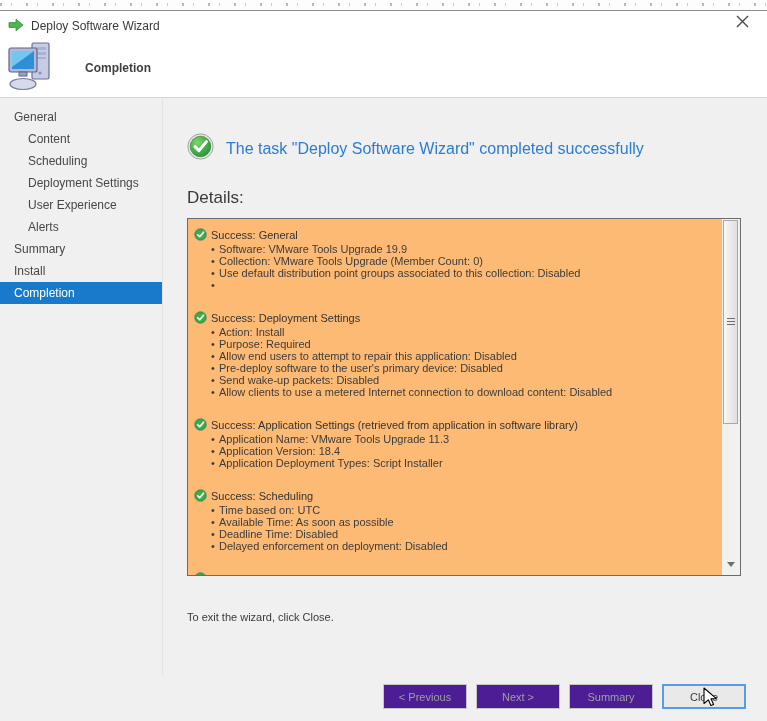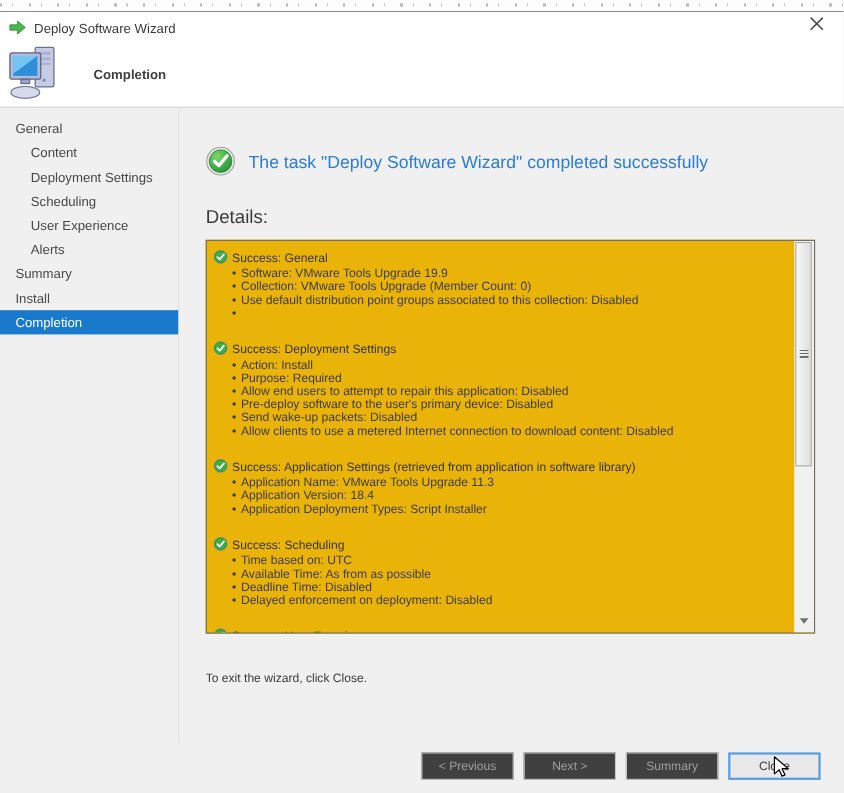--- a/index.html
+++ b/index.html
@@ -27,39 +27,39 @@
   
   .sidebar{position:absolute;left:0;top:106px;width:162px;}
   .sb-item{height:22px;line-height:22px;font-size:12px;color:#474747;white-space:nowrap;}
   .sb-item.lvl0{padding-left:14px;}
   .sb-item.lvl1{padding-left:28px;}
   .sb-item.selected{background:#1979ca;color:#ffffff;}
   
   .status-row{position:absolute;left:187px;top:133px;display:flex;align-items:center;}
   .status-text{margin-left:12px;font-size:16px;color:#2a7cd4;}
   .details-label{position:absolute;left:187px;top:188px;font-size:17px;color:#3a3a3a;}
-  .details-box{position:absolute;left:187px;top:218px;width:554px;height:358px;background:#eab308;border:1px solid #6b6b6b;box-sizing:border-box;overflow:hidden;}
+  .details-box{position:absolute;left:187px;top:218px;width:554px;height:358px;background:#fdba74;border:1px solid #6b6b6b;box-sizing:border-box;overflow:hidden;}
   .details-content{position:absolute;left:0;top:0;right:19px;padding:10px 0 0 6px;overflow:hidden;height:346px;}
   .section{margin-bottom:21px;}
   .sec-head{display:flex;align-items:flex-start;height:14px;}
   .sec-head .icon{flex:0 0 13px;margin-top:-2px;}
   .sec-head .sec-title{margin-left:4px;font-size:11px;line-height:13px;color:#333;}
   .bullet-row{display:flex;font-size:11px;line-height:12px;color:#3c3c3c;}
   .bullet-row .dot{flex:0 0 8px;margin-left:17px;}
   
   .scrollbar{position:absolute;top:0;right:0;width:18px;height:356px;background:#f1f1f0;}
   .sb-thumb{position:absolute;left:1px;top:1px;width:15px;height:204px;background:linear-gradient(90deg,#f8f8f8,#dedede);border:1px solid #a9a9a9;box-sizing:border-box;}
   .sb-grip{position:absolute;left:50%;top:50%;width:8px;height:8px;transform:translate(-50%,-50%);
     background:repeating-linear-gradient(180deg,#6d6d6d 0 1px,transparent 1px 3px);}
   .sb-down{position:absolute;left:5px;bottom:8px;width:0;height:0;border:4px solid transparent;border-top:5px solid #6f6f6f;border-bottom:none;}
   .hint{position:absolute;left:187px;top:611px;font-size:11px;color:#3a3a3a;}
   
   .footer-buttons{position:absolute;top:684px;right:21px;display:flex;gap:9px;}
   .btn{width:84px;height:25px;font-family:inherit;font-size:11px;box-sizing:border-box;padding:0;}
-  .btn.disabled{background:#404040;color:#9f9f9f;border:1px solid #c6c6c6;}
+  .btn.disabled{background:#4c1d95;color:#9f9f9f;border:1px solid #c6c6c6;}
   .btn.enabled{background:#e9e9e9;color:#3c3c3c;border:2px solid #569de5;}
   .cursor{position:absolute;left:701px;top:687px;pointer-events:none;}
 </style>
 </head>
 <body>
 
 <div class="top-strip">
     <div class="remnant"></div>
   </div>
 
@@ -98,22 +98,22 @@
   </svg>
 </div>
 <div class="banner-title">Completion</div>
 
 <div class="h-divider"></div>
 <div class="v-divider"></div>
 
 <div class="sidebar">
     <div class="sb-item lvl0">General</div>
     <div class="sb-item lvl1">Content</div>
+    <div class="sb-item lvl1">Scheduling</div>
     <div class="sb-item lvl1">Deployment Settings</div>
-    <div class="sb-item lvl1">Scheduling</div>
     <div class="sb-item lvl1">User Experience</div>
     <div class="sb-item lvl1">Alerts</div>
     <div class="sb-item lvl0">Summary</div>
     <div class="sb-item lvl0">Install</div>
     <div class="sb-item lvl0 selected">Completion</div>
   </div>
 
 <div class="status-row">
   <span>
     <svg width="27" height="27" viewBox="0 0 27 27">
@@ -225,21 +225,21 @@
               <path d="M3.6 6.7 L5.7 8.8 L9.6 4.2" fill="none" stroke="#ffffff" stroke-width="1.6" stroke-linecap="round" stroke-linejoin="round"></path>
             </svg></span>
           <span class="sec-title">Success: Scheduling</span>
         </div>
         <div class="bullet-row">
           <span class="dot">•</span>
           <span>Time based on: UTC</span>
         </div>
         <div class="bullet-row">
           <span class="dot">•</span>
-          <span>Available Time: As from as possible</span>
+          <span>Available Time: As soon as possible</span>
         </div>
         <div class="bullet-row">
           <span class="dot">•</span>
           <span>Deadline Time: Disabled</span>
         </div>
         <div class="bullet-row">
           <span class="dot">•</span>
           <span>Delayed enforcement on deployment: Disabled</span>
         </div>
       </div>

